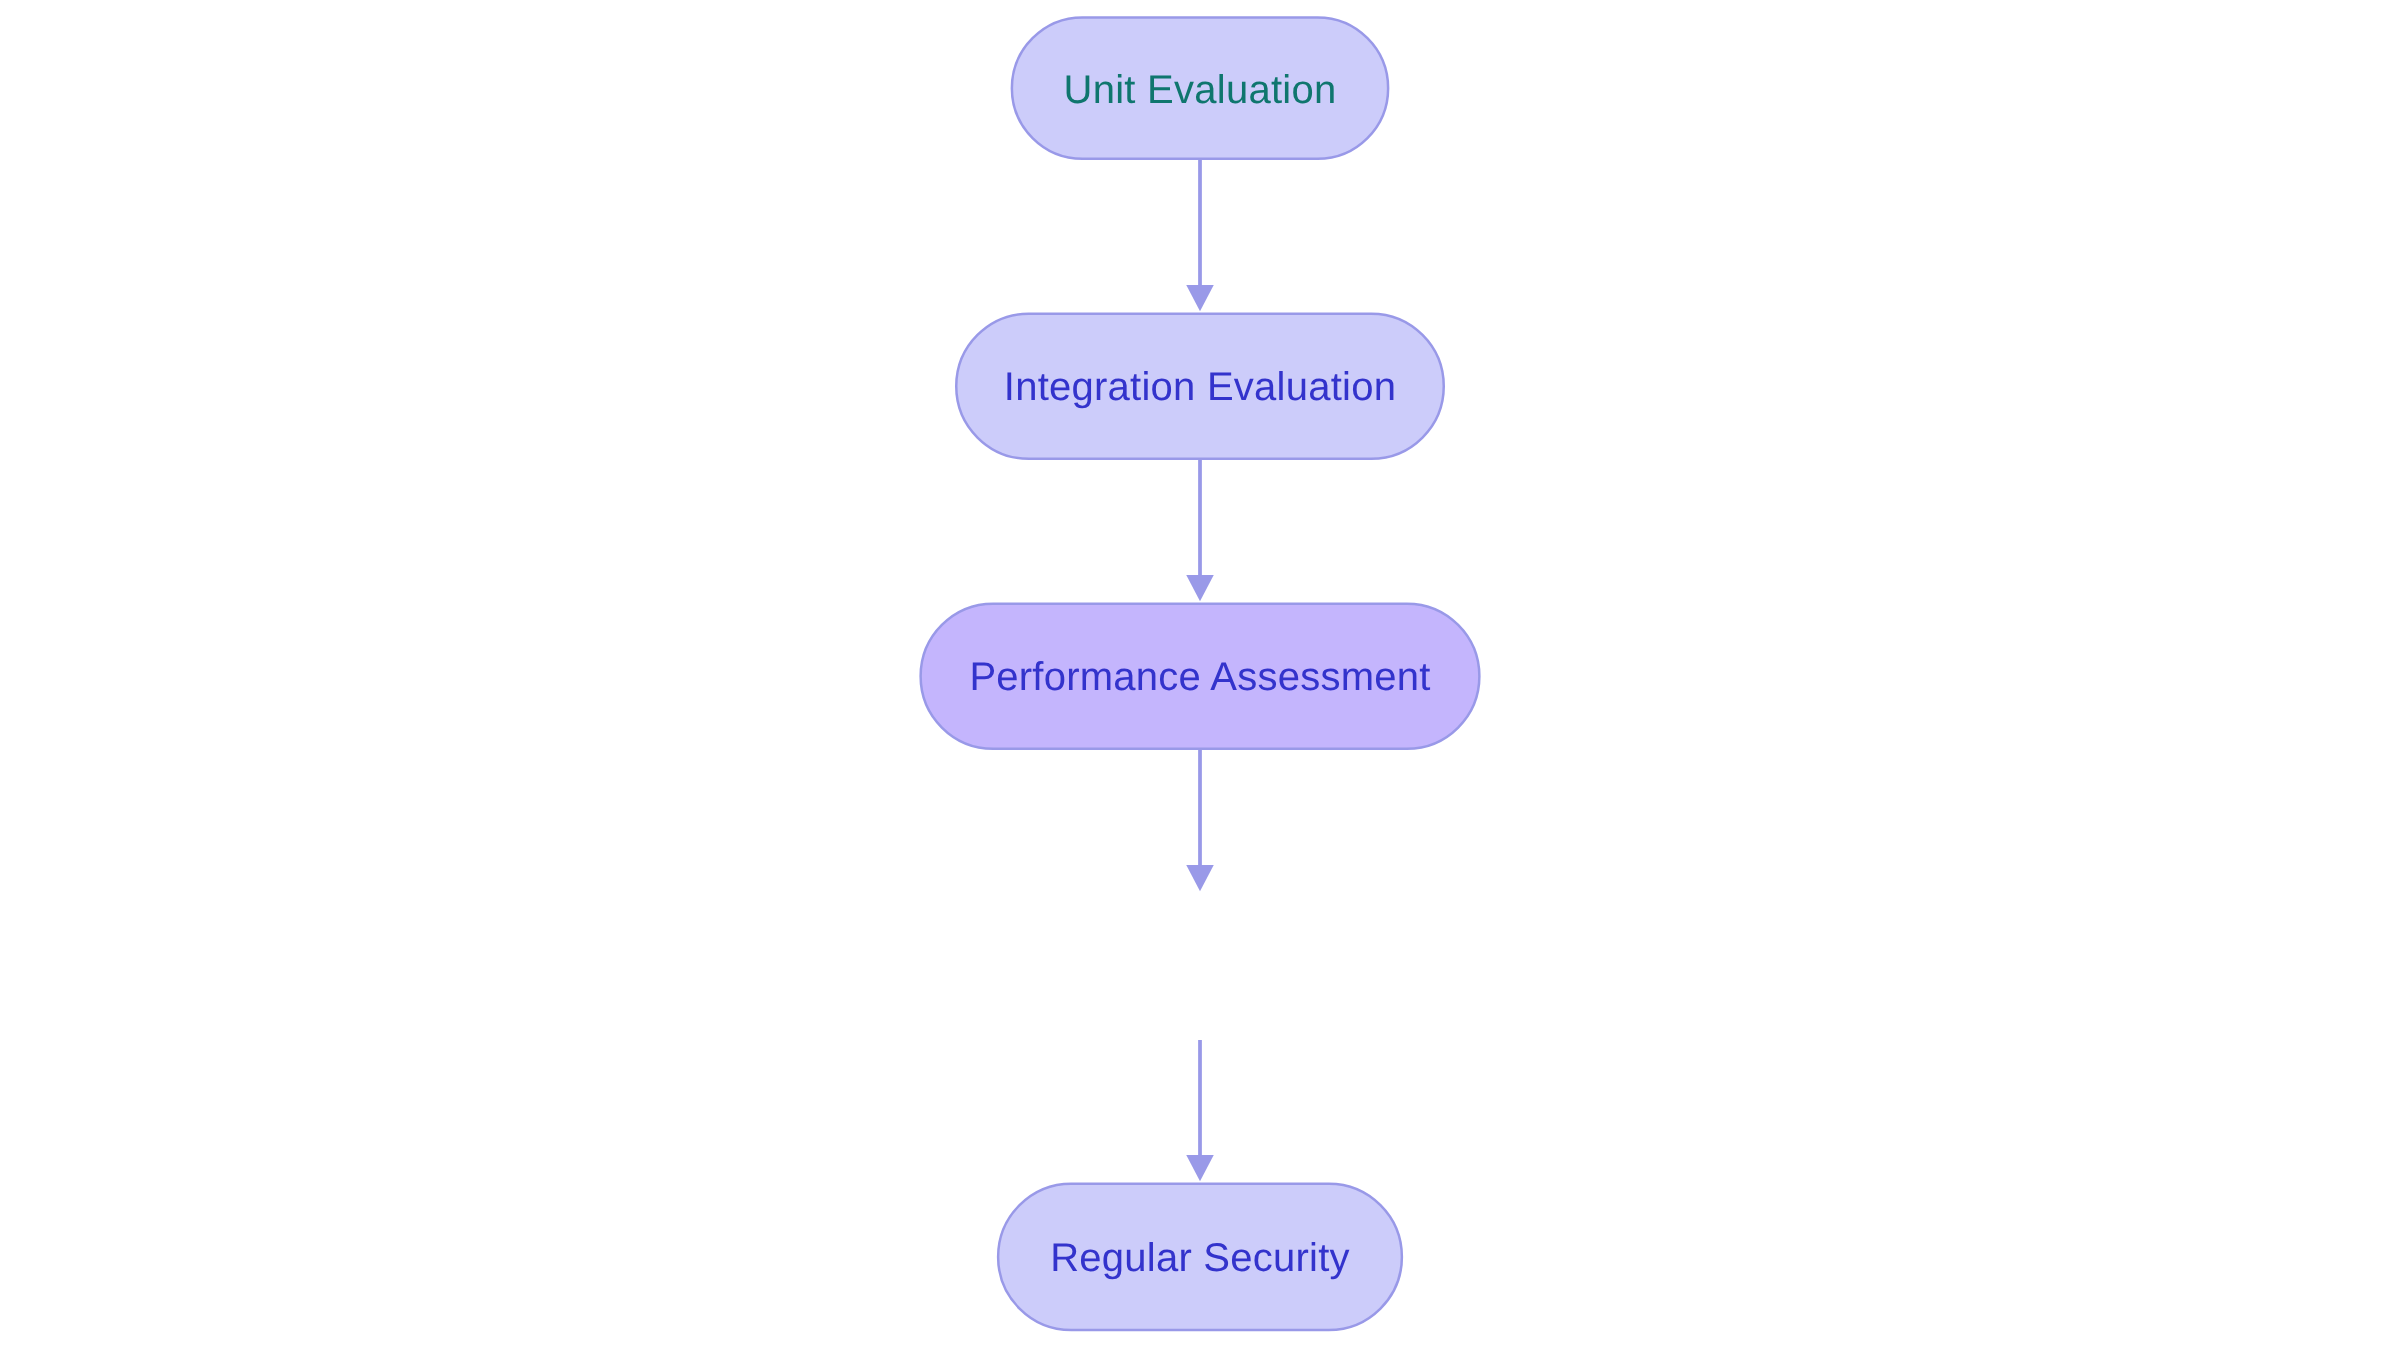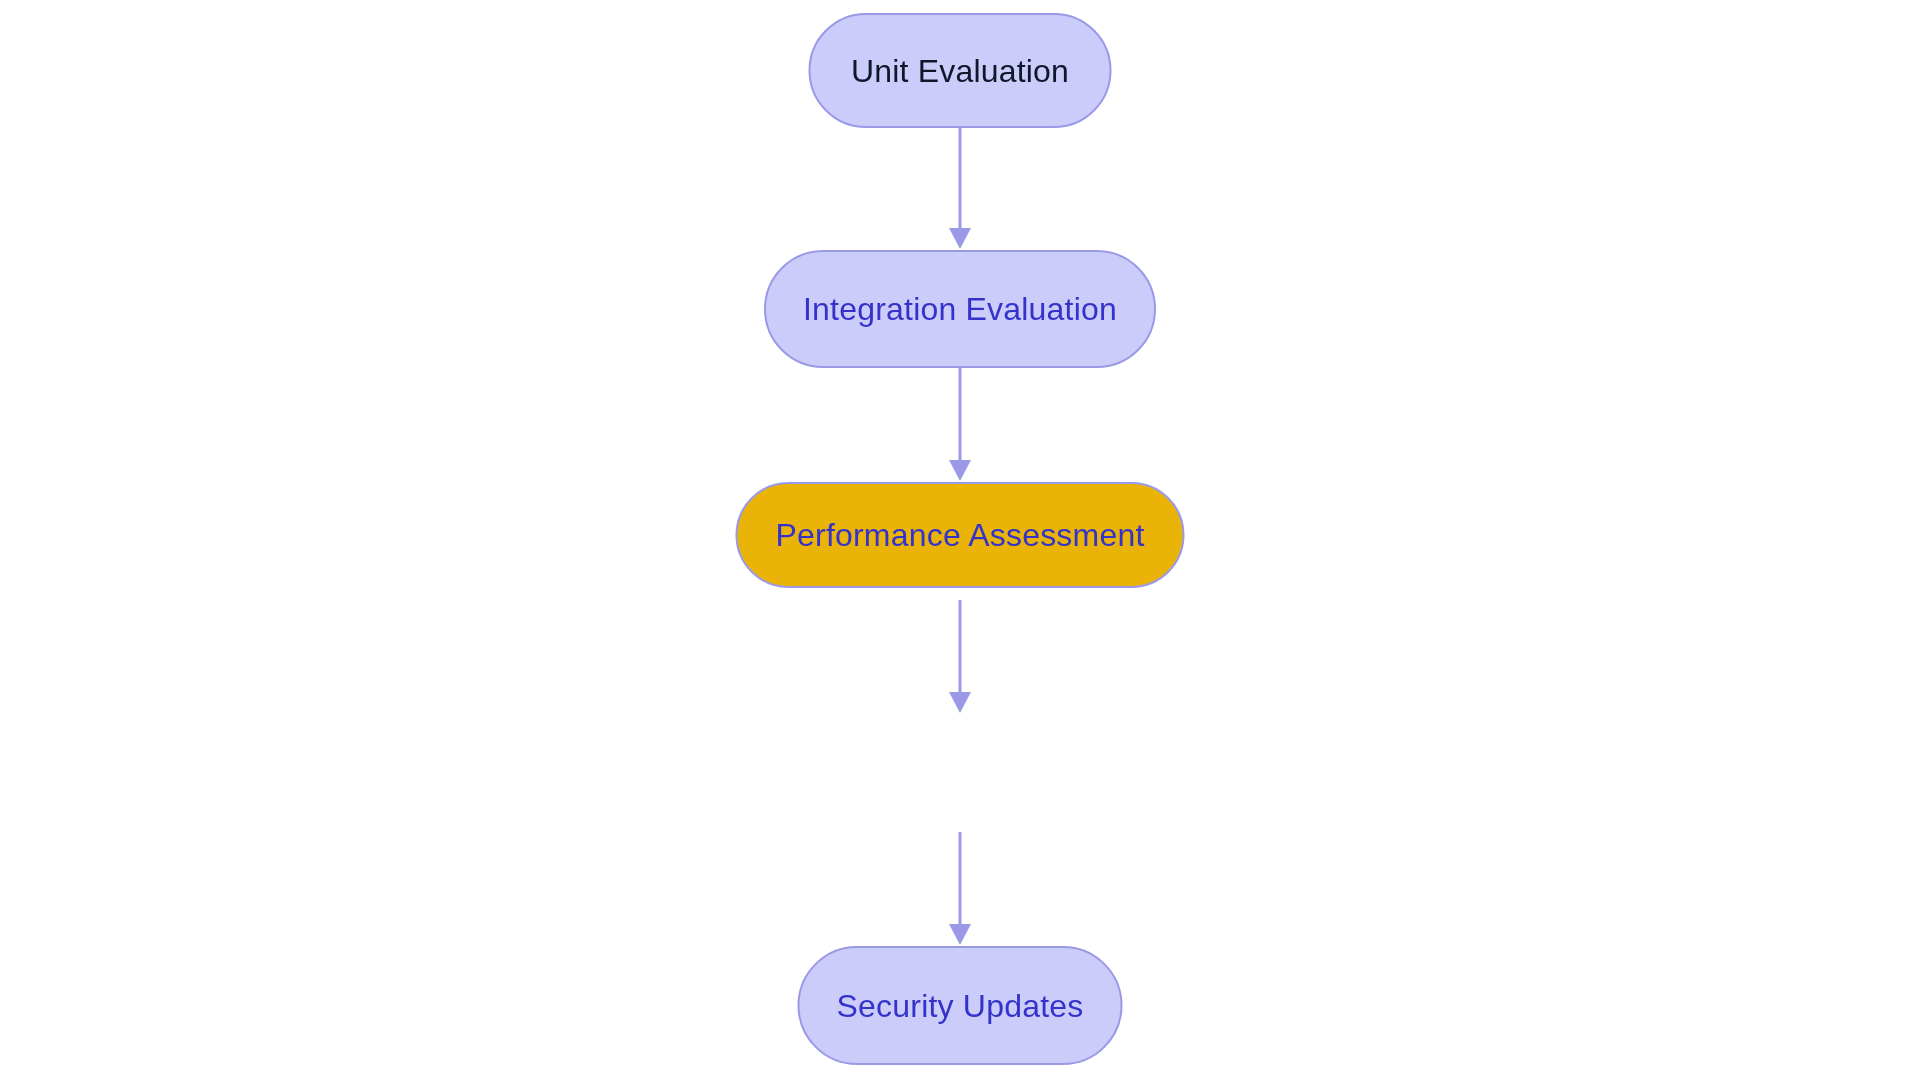--- a/index.html
+++ b/index.html
@@ -71,29 +71,29 @@
     <line x1="20" y1="0" x2="20" y2="97" stroke="#9999e8" stroke-width="3"></line>
     <polygon points="20,113 9,92 31,92" fill="#9999e8"></polygon>
   </svg>
 
   <svg class="connector" style="top:832px; width:40px; height:114px;" viewBox="0 0 40 114">
     <line x1="20" y1="0" x2="20" y2="97" stroke="#9999e8" stroke-width="3"></line>
     <polygon points="20,113 9,92 31,92" fill="#9999e8"></polygon>
   </svg>
 
   <div class="node" style="top:13px; width:303px; height:115px; background:#ccccfa; border-color:#9999e8;">
-    <span class="node-label" style="color:#0f172a;">Unit Evaluation</span>
+    <span class="node-label" style="color:#0f766e;">Unit Evaluation</span>
   </div>
 
   <div class="node" style="top:250px; width:392px; height:118px; background:#ccccfa; border-color:#9999e8;">
     <span class="node-label" style="color:#3333cc;">Integration Evaluation</span>
   </div>
 
-  <div class="node" style="top:482px; width:449px; height:106px; background:#eab308; border-color:#9999e8;">
+  <div class="node" style="top:482px; width:449px; height:118px; background:#c4b5fd; border-color:#9999e8;">
     <span class="node-label" style="color:#3333cc;">Performance Assessment</span>
   </div>
 
 
   <div class="node" style="top:946px; width:325px; height:119px; background:#ccccfa; border-color:#9999e8;">
-    <span class="node-label" style="color:#3333cc;">Security Updates</span>
+    <span class="node-label" style="color:#3333cc;">Regular Security</span>
   </div>
 
 </div>
 
 </body></html>

